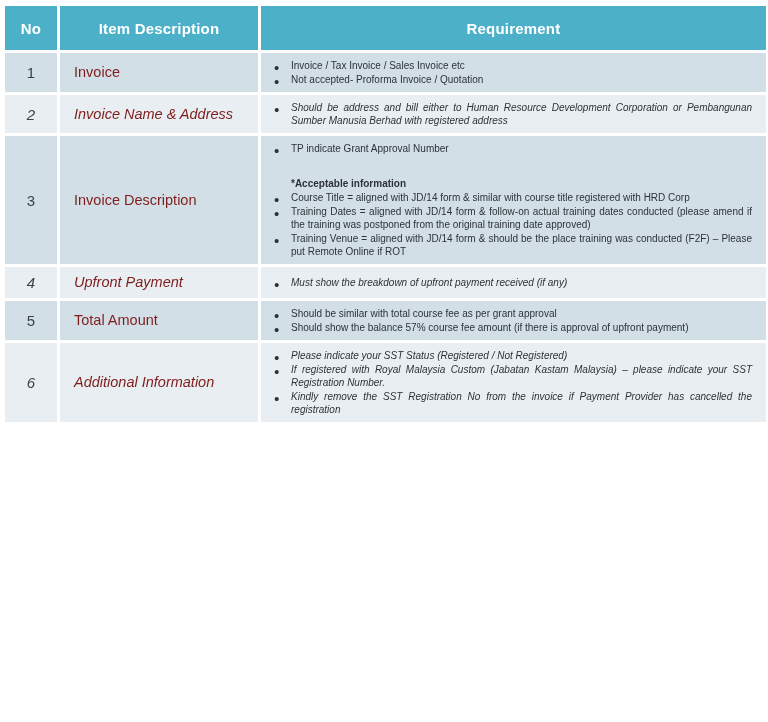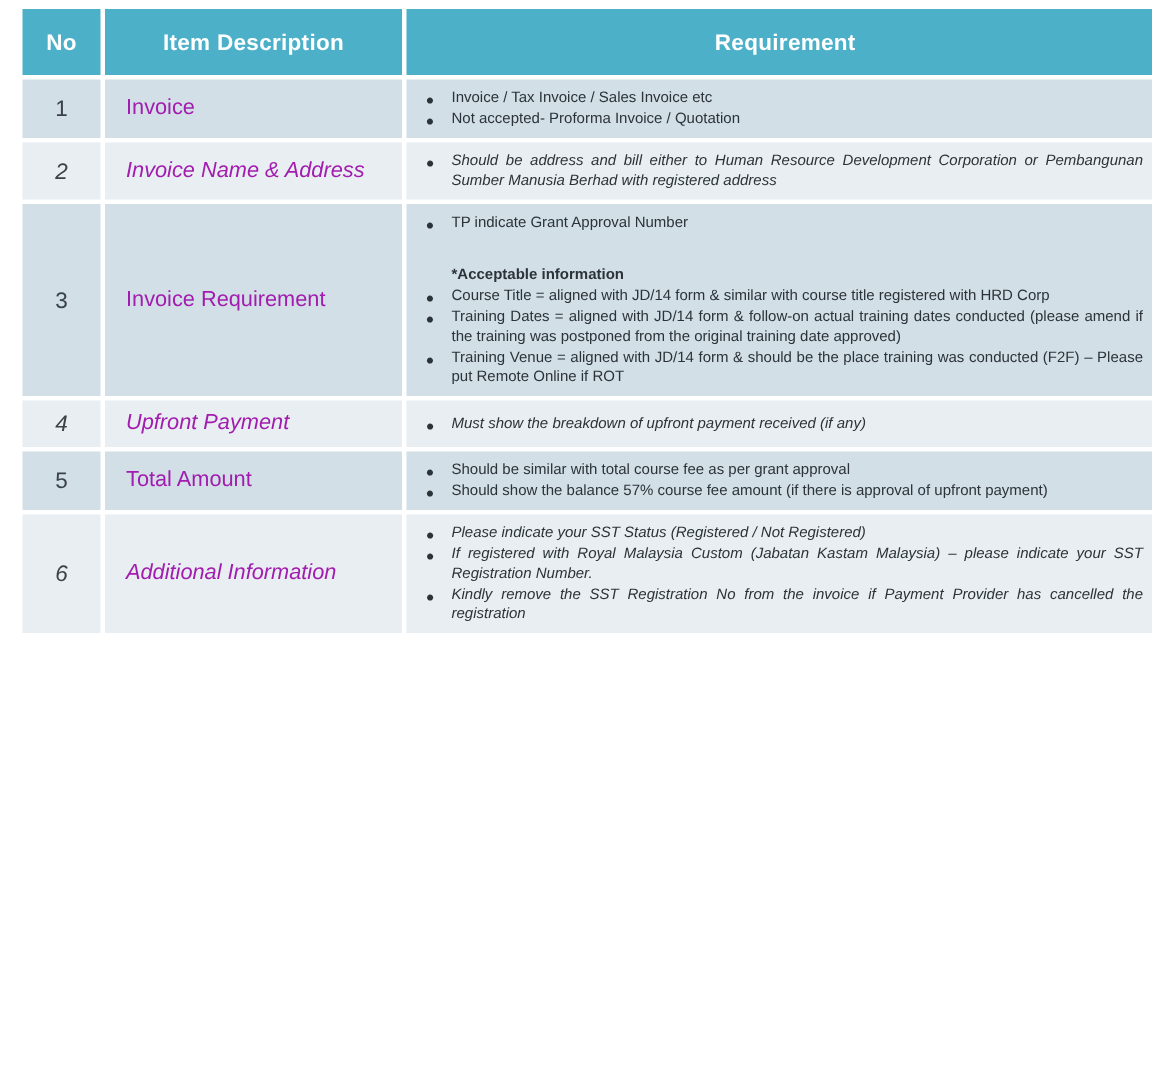--- a/index.html
+++ b/index.html
@@ -10,21 +10,21 @@
   body {
     width: 768px;
     height: 722px;
     font-family: "Liberation Sans", sans-serif;
     overflow: hidden;
   }
   .table-wrap {
     width: 768px;
     height: 722px;
     box-sizing: border-box;
-    padding: 3px 2px 4px 12px;
+    padding: 3px 2px 4px 2px;
     background: #ffffff;
   }
   table.req-table {
     width: 100%;
     border-collapse: separate;
     border-spacing: 3px;
     table-layout: fixed;
   }
   col.c-no { width: 52px; }
   col.c-item { width: 198px; }
@@ -54,21 +54,21 @@
   td.cell-no {
     text-align: center;
     font-size: 15px;
     color: #3a4248;
   }
   td.cell-item {
     text-align: left;
     padding-left: 14px;
     font-size: 14.5px;
     line-height: 1.28;
-    color: #a21caf;
+    color: #7f1d1d;
   }
   td.cell-req {
     text-align: left;
     padding-left: 10px;
     padding-right: 14px;
   }
 
   ul.bullets {
     margin: 0;
     padding: 0;
@@ -139,21 +139,21 @@
           <td class="cell-no">2</td>
           <td class="cell-item">Invoice Name &amp; Address</td>
           <td class="cell-req">
             <ul class="bullets">
               <li class="bullet">Should be address and bill either to Human Resource Development Corporation or Pembangunan Sumber Manusia Berhad with registered address</li>
             </ul>
           </td>
         </tr>
         <tr class="row-3 shade-dark">
           <td class="cell-no">3</td>
-          <td class="cell-item">Invoice Requirement</td>
+          <td class="cell-item">Invoice Description</td>
           <td class="cell-req">
             <ul class="bullets">
               <li class="bullet">TP indicate Grant Approval Number</li>
               <li class="nobullet">*Acceptable information</li>
               <li class="bullet">Course Title = aligned with JD/14 form &amp; similar with course title registered with HRD Corp</li>
               <li class="bullet">Training Dates = aligned with JD/14 form &amp; follow-on actual training dates conducted (please amend if the training was postponed from the original training date approved)</li>
               <li class="bullet">Training Venue = aligned with JD/14 form &amp; should be the place training was conducted (F2F) – Please put Remote Online if ROT</li>
             </ul>
           </td>
         </tr>

